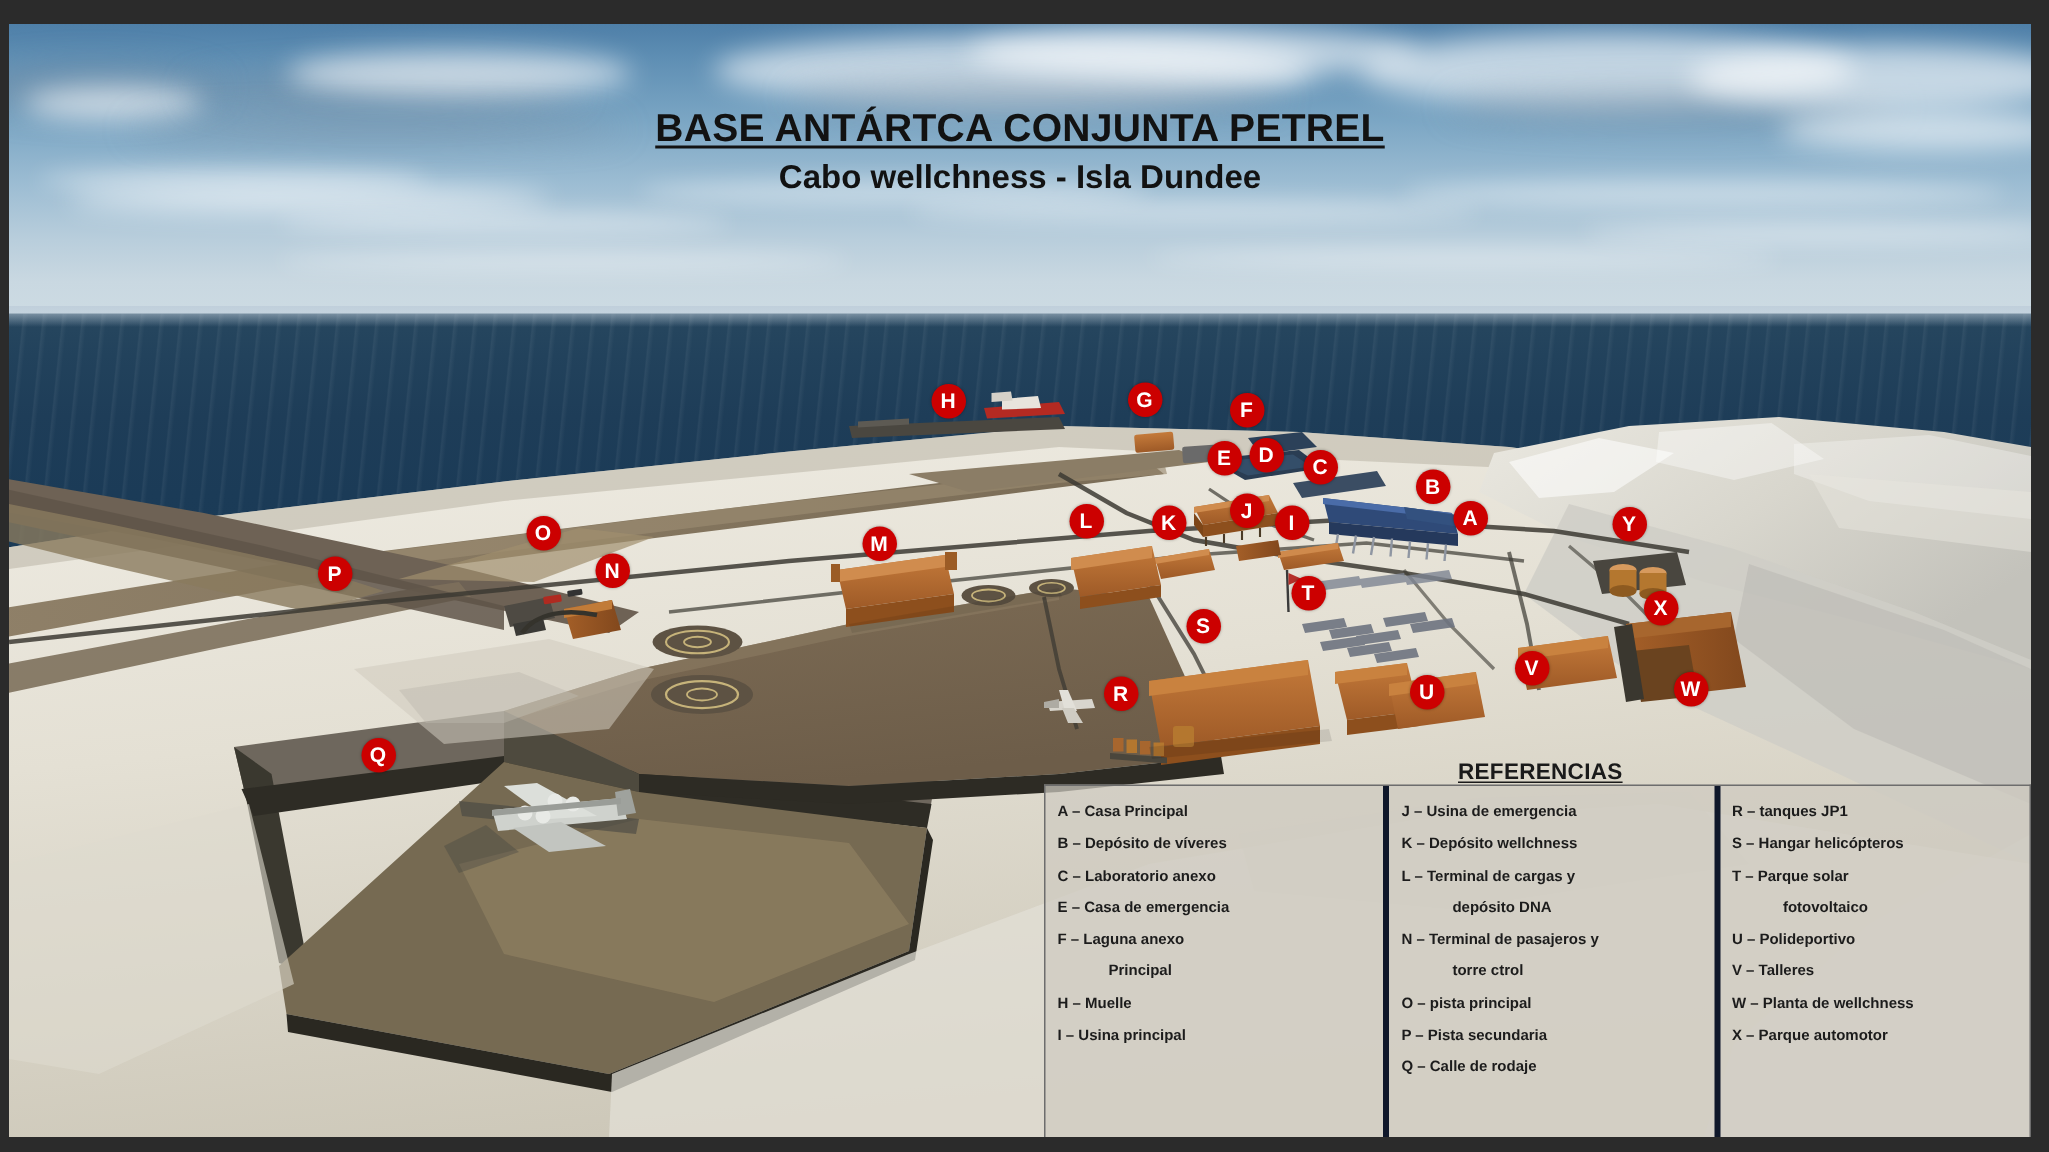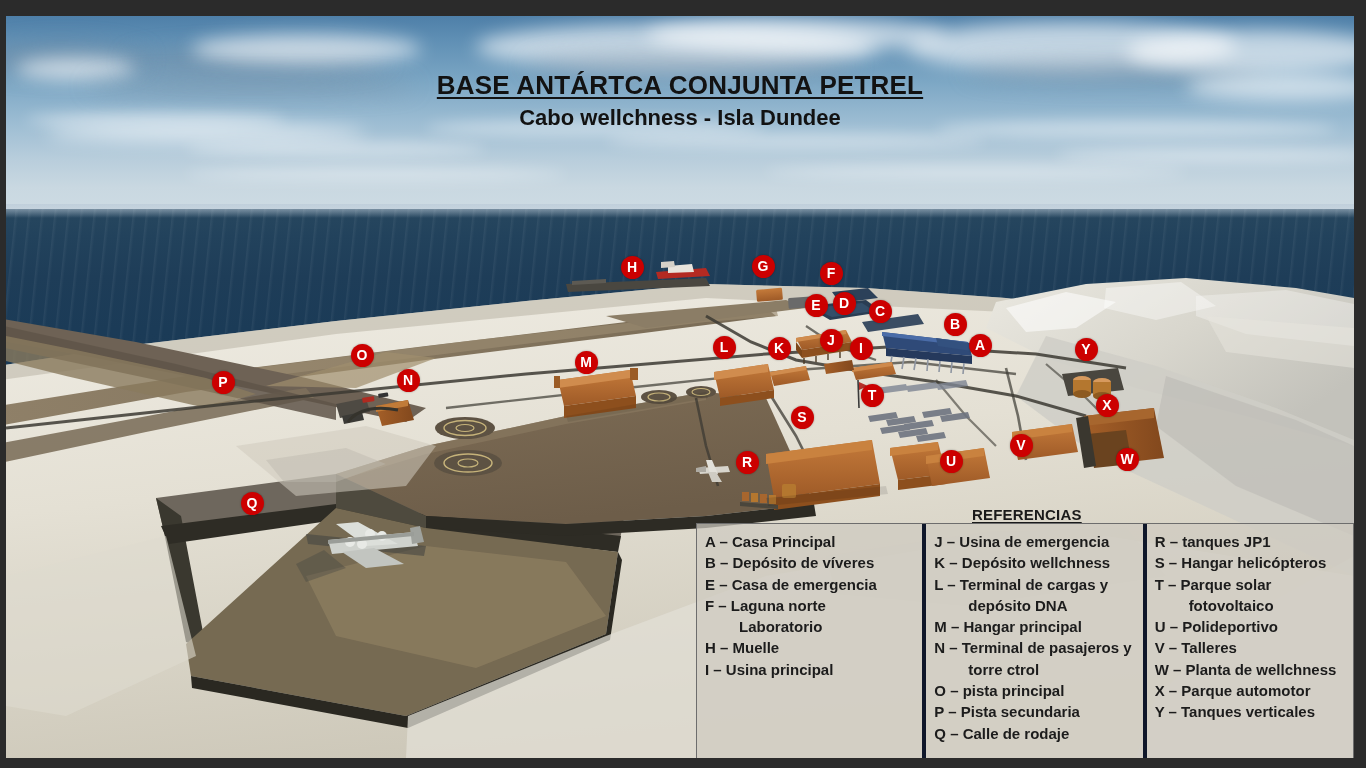--- a/index.html
+++ b/index.html
@@ -154,21 +154,21 @@
   }
   .legend-col {
     position: relative;
     padding: 7px 4px 0 8px;
   }
   .legend-col + .legend-col { border-left: 4px solid #0f172a; }
   .legend-col.c1 { width: 226px; }
   .legend-col.c2 { width: 221px; }
   .legend-col.c3 { width: 211px; }
   .legend-item {
-    font-size: 15px;
+    font-size: 10px;
     font-weight: bold;
     color: #1c1c1c;
     line-height: 21.3px;
     white-space: pre-wrap;
     font-family: "Liberation Sans", sans-serif;
   }
   .legend-item .cont { display: block; padding-left: 34px; }
 </style>
 </head>
 <body>
@@ -499,41 +499,40 @@
         <div class="marker" style="left: 741px; top: 446px; background: rgb(204, 0, 0); color: rgb(255, 255, 255);">R</div>
         <div class="marker" style="left: 945px; top: 445px; background: rgb(204, 0, 0); color: rgb(255, 255, 255);">U</div>
         <div class="marker" style="left: 246px; top: 487px; background: rgb(204, 0, 0); color: rgb(255, 255, 255);">Q</div>
       </div>
 
     <div class="ref-title">REFERENCIAS</div>
     <div id="legend">
       <div class="legend-col c1">
           <div class="legend-item"><span>A – Casa Principal</span></div>
           <div class="legend-item"><span>B – Depósito de víveres</span></div>
+          <div class="legend-item"><span>C – Laboratorio anexo</span></div>
           <div class="legend-item"><span>E – Casa de emergencia</span></div>
-          <div class="legend-item"><span>F – Laguna norte</span><span class="cont">Laboratorio</span></div>
+          <div class="legend-item"><span>F – Laguna anexo</span><span class="cont">Principal</span></div>
           <div class="legend-item"><span>H – Muelle</span></div>
           <div class="legend-item"><span>I – Usina principal</span></div>
         </div>
       <div class="legend-col c2">
           <div class="legend-item"><span>J – Usina de emergencia</span></div>
           <div class="legend-item"><span>K – Depósito wellchness</span></div>
           <div class="legend-item"><span>L – Terminal de cargas y</span><span class="cont">depósito DNA</span></div>
-          <div class="legend-item"><span>M – Hangar principal</span></div>
           <div class="legend-item"><span>N – Terminal de pasajeros y</span><span class="cont">torre ctrol</span></div>
           <div class="legend-item"><span>O – pista principal</span></div>
           <div class="legend-item"><span>P – Pista secundaria</span></div>
           <div class="legend-item"><span>Q – Calle de rodaje</span></div>
         </div>
       <div class="legend-col c3">
           <div class="legend-item"><span>R – tanques JP1</span></div>
           <div class="legend-item"><span>S – Hangar helicópteros</span></div>
           <div class="legend-item"><span>T – Parque solar</span><span class="cont">fotovoltaico</span></div>
           <div class="legend-item"><span>U – Polideportivo</span></div>
           <div class="legend-item"><span>V – Talleres</span></div>
           <div class="legend-item"><span>W – Planta de wellchness</span></div>
           <div class="legend-item"><span>X – Parque automotor</span></div>
-          <div class="legend-item"><span>Y – Tanques verticales</span></div>
         </div>
     </div>
 
   </div>
 </div>
 
 </body></html>

